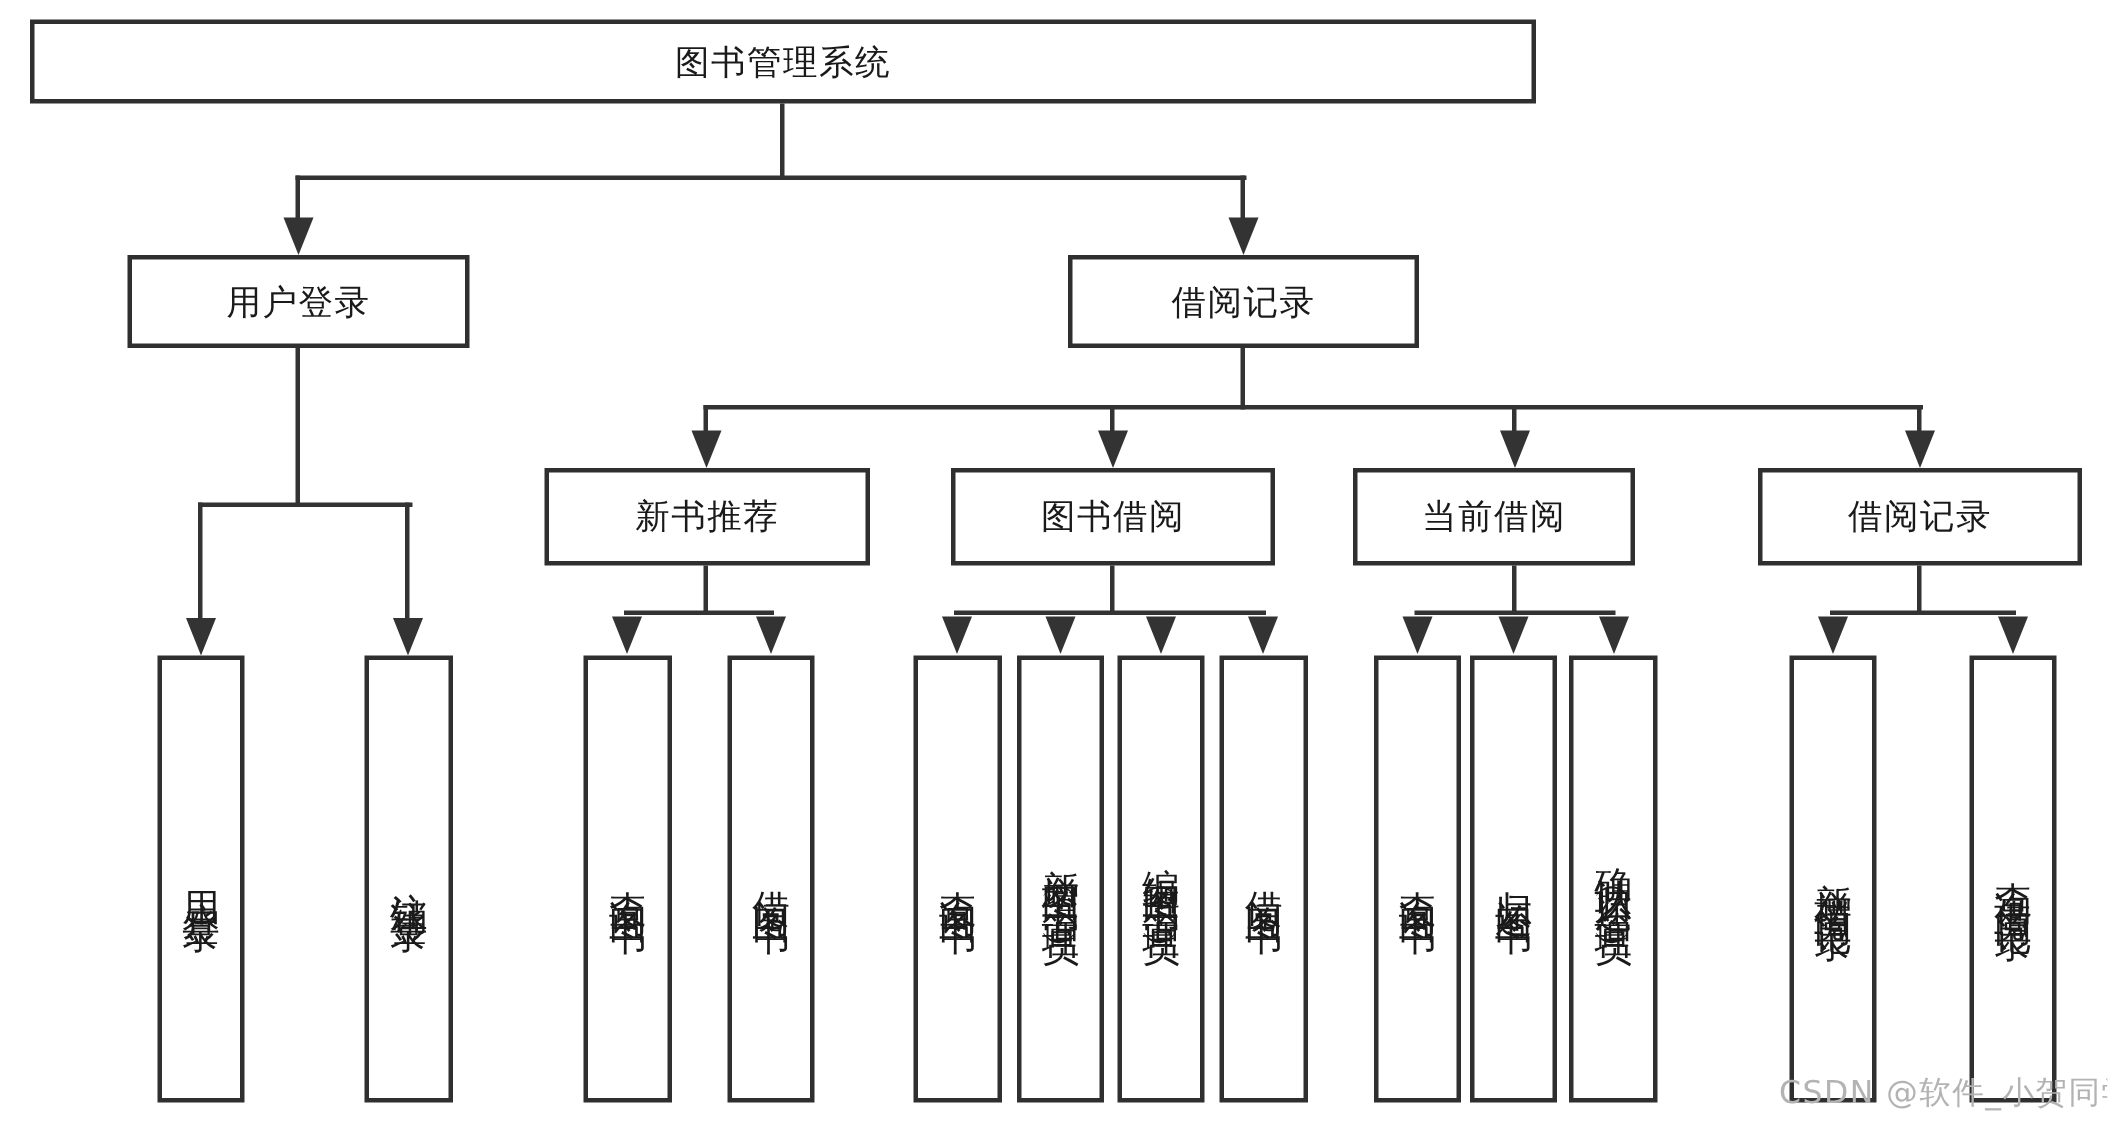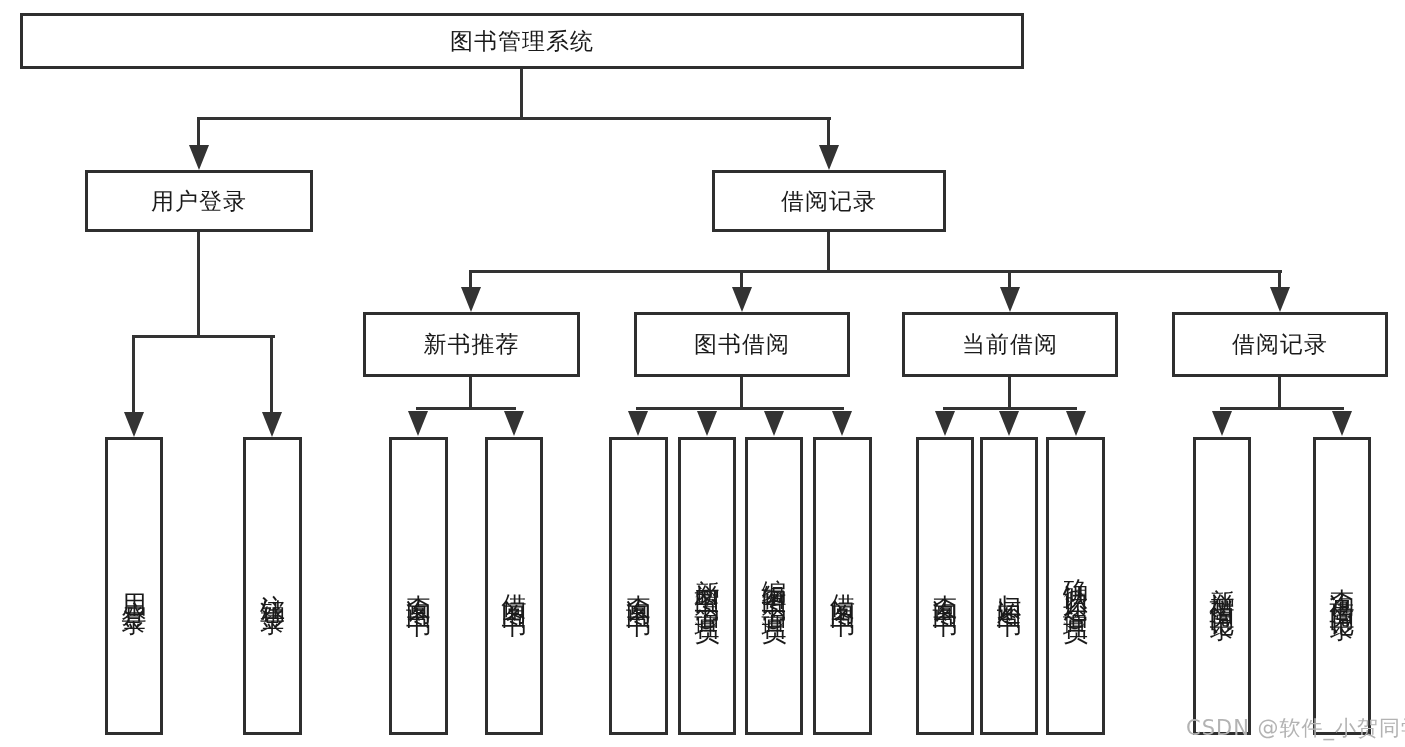--- a/index.html
+++ b/index.html
@@ -72,21 +72,21 @@
   <div class="arrow" style="left:732px;top:287px;"></div>
   <div class="arrow" style="left:1000px;top:287px;"></div>
   <div class="arrow" style="left:1270px;top:287px;"></div>
 
   <div class="box" style="left:634px;top:312px;width:216px;height:65px;">
     <span>图书借阅</span>
   </div>
   <div class="box" style="left:363px;top:312px;width:217px;height:65px;">
     <span>新书推荐</span>
   </div>
-  <div class="box" style="left:902px;top:312px;width:216px;height:65px;">
+  <div class="box" style="left:902px;top:312px;width:188px;height:65px;">
     <span>当前借阅</span>
   </div>
   <div class="box" style="left:1172px;top:312px;width:216px;height:65px;">
     <span>借阅记录</span>
   </div>
 
   <div class="vline" style="left:469px;top:377px;height:33px;"></div>
   <div class="hline" style="left:416px;top:407px;width:100px;"></div>
   <div class="arrow" style="left:408px;top:411px;"></div>
   <div class="arrow" style="left:504px;top:411px;"></div>

